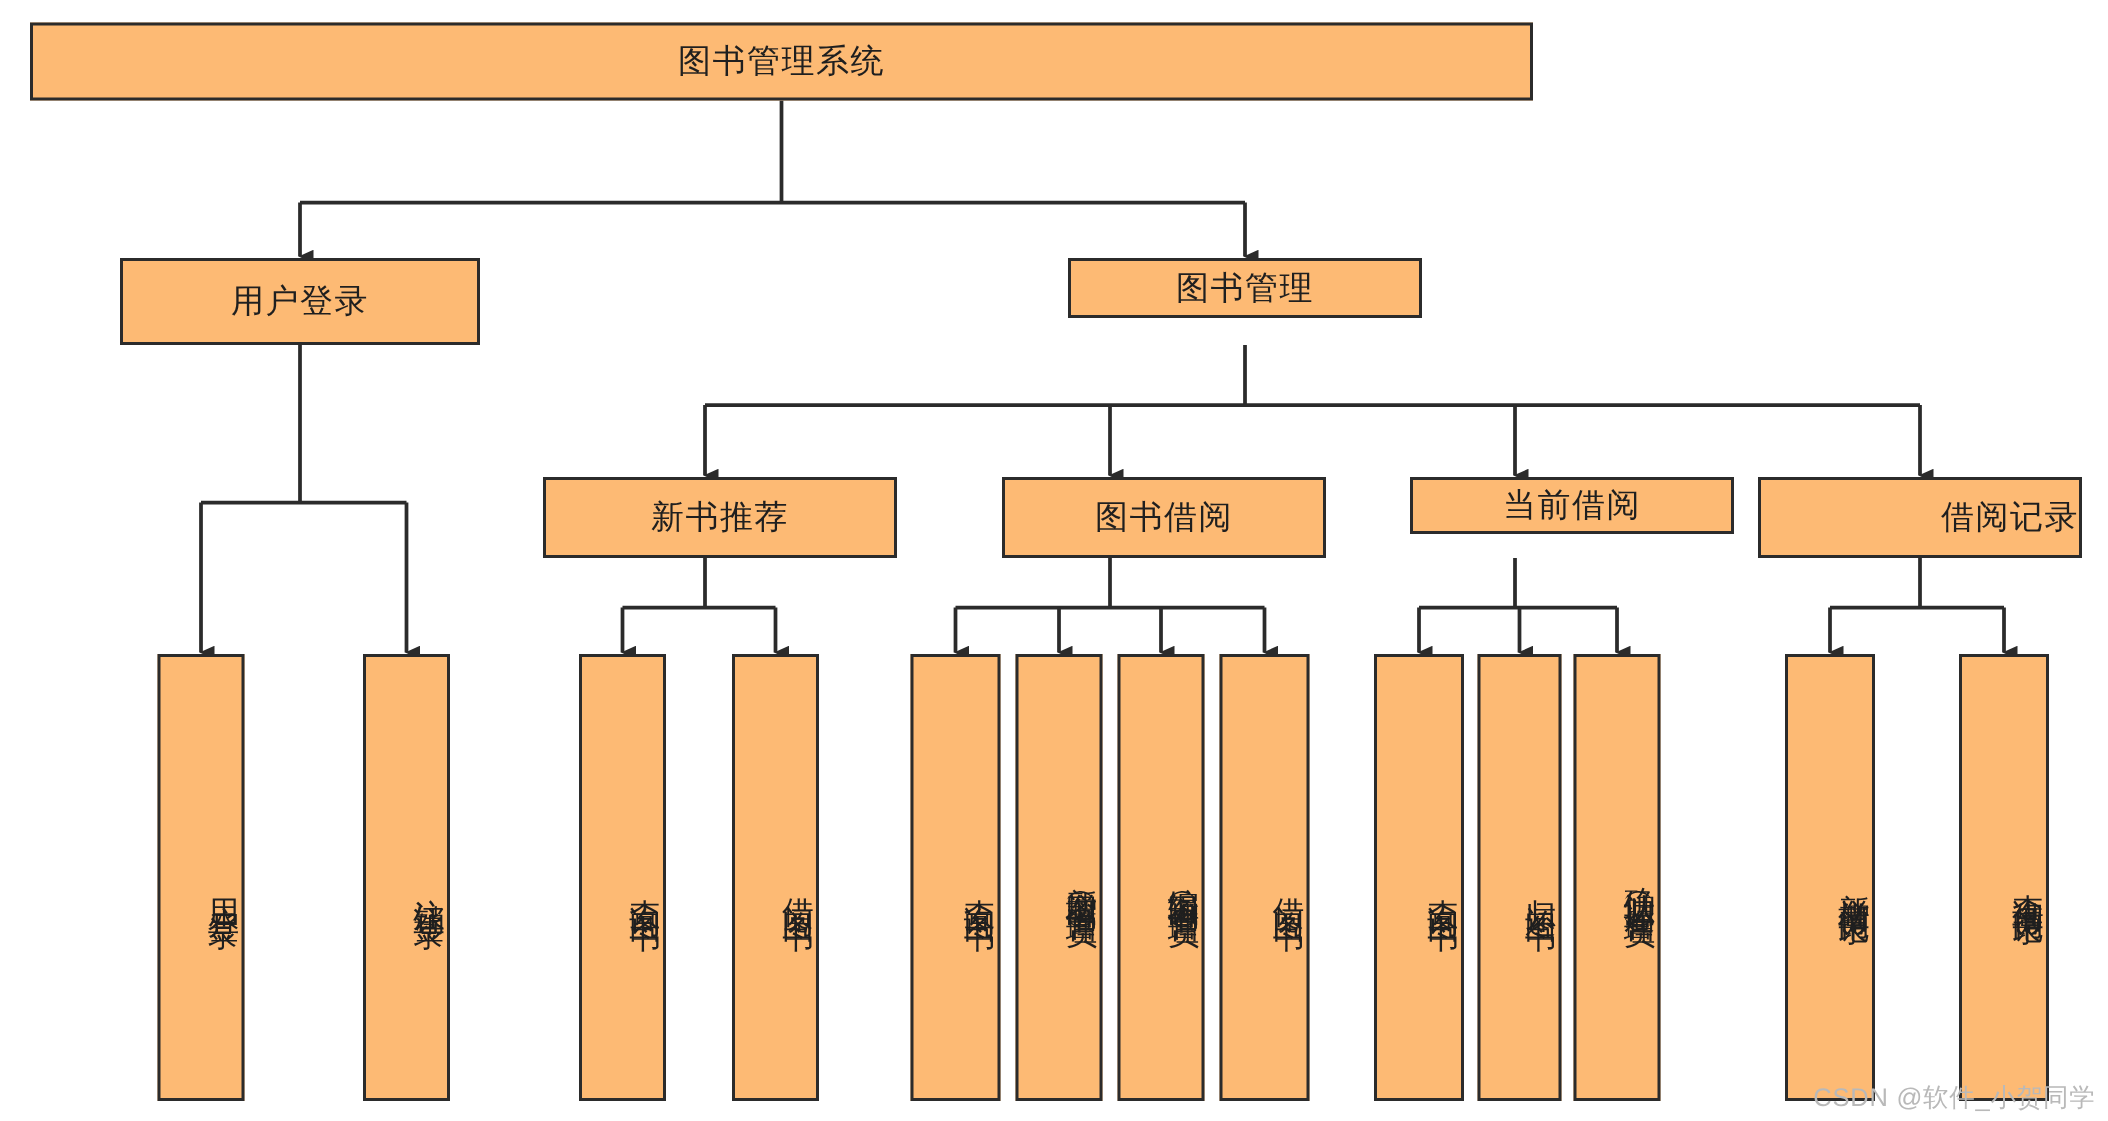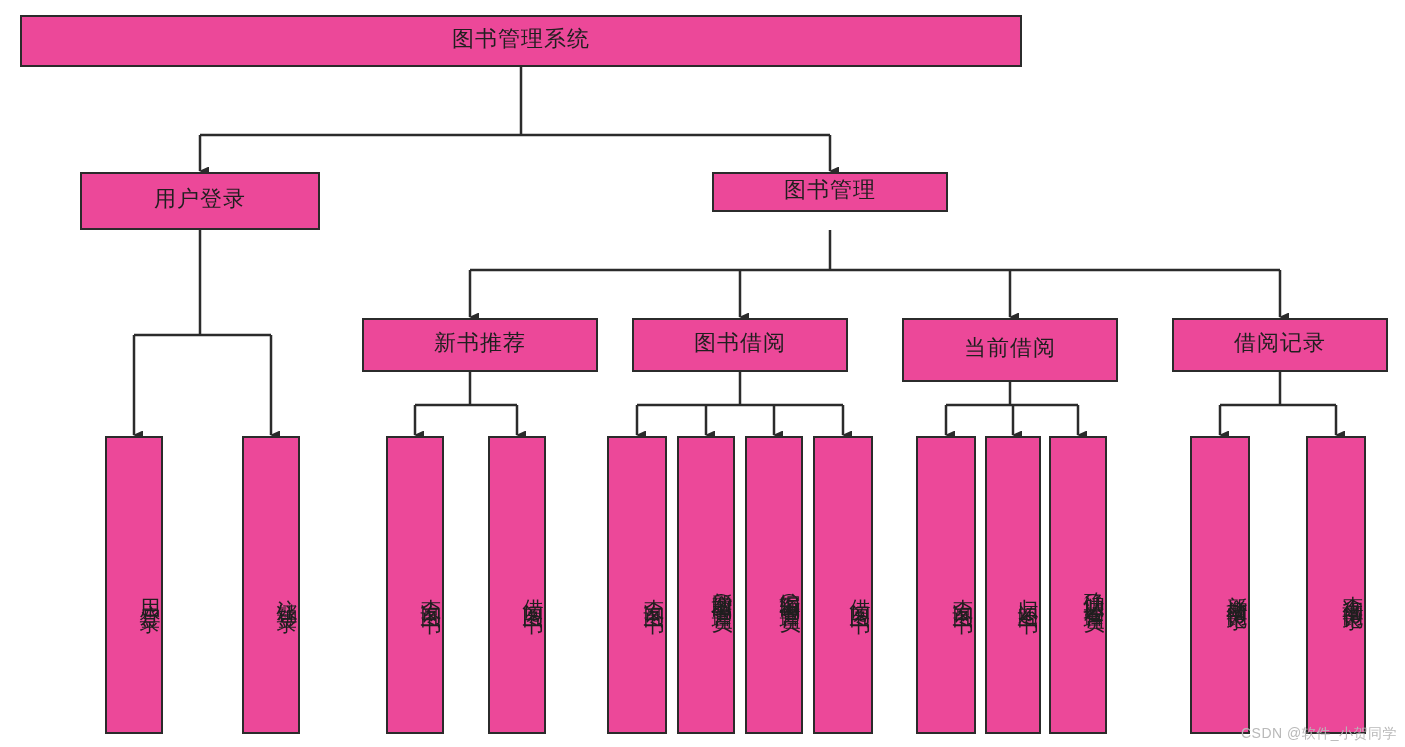--- a/index.html
+++ b/index.html
@@ -14,26 +14,25 @@
     position: relative;
     width: 1405px;
     height: 747px;
     background: #ffffff;
     overflow: hidden;
   }
   .node {
     position: absolute;
     box-sizing: border-box;
     border: 2px solid #2b2b2b;
-    background: #ec4899;
+    background: #fdba74;
     display: flex;
     align-items: center;
     justify-content: center;
     color: #1f1f1f;
-    font-family: Liberation Mono, monospace;
   }
   .node.horizontal {
     font-size: 22px;
     letter-spacing: 1px;
     line-height: 1.2;
   }
   .node.vertical {
     writing-mode: vertical-rl;
     text-orientation: upright;
     font-size: 21px;
@@ -61,21 +60,21 @@
   }
   .conn-line {
     stroke: #2b2b2b;
     stroke-width: 2.5;
     fill: none;
   }
   .watermark {
     position: absolute;
     right: 8px;
     bottom: 4px;
-    font-size: 14px;
+    font-size: 17px;
     color: #b9b9b9;
     white-space: nowrap;
     letter-spacing: 0.5px;
   }
 </style>
 </head>
 <body>
 
 <div id="canvas">
 
@@ -128,27 +127,27 @@
       </div>
       <div class="node horizontal" style="left: 80px; top: 172px; width: 240px; height: 58px;">
         <span class="node-label">用户登录</span>
       </div>
       <div class="node horizontal" style="left: 712px; top: 172px; width: 236px; height: 40px;">
         <span class="node-label">图书管理</span>
       </div>
       <div class="node horizontal" style="left: 362px; top: 318px; width: 236px; height: 54px;">
         <span class="node-label">新书推荐</span>
       </div>
-      <div class="node horizontal" style="left: 632px; top: 318px; width: 216px; height: 54px;">
+      <div class="node horizontal" style="left: 668px; top: 318px; width: 216px; height: 54px;">
         <span class="node-label">图书借阅</span>
       </div>
-      <div class="node horizontal" style="left: 902px; top: 318px; width: 216px; height: 64px;">
+      <div class="node horizontal" style="left: 940px; top: 318px; width: 216px; height: 38px;">
         <span class="node-label">当前借阅</span>
       </div>
-      <div class="node horizontal" style="left: 1172px; top: 318px; width: 216px; height: 54px;">
+      <div class="node horizontal" style="left: 1172px; top: 318px; width: 216px; height: 54px; justify-content: flex-end;">
         <span class="node-label">借阅记录</span>
       </div>
       <div class="node vertical" style="left: 105px; top: 436px; width: 58px; height: 298px;">
         <span class="node-label">用户登录</span>
       </div>
       <div class="node vertical" style="left: 242px; top: 436px; width: 58px; height: 298px;">
         <span class="node-label">注销登录</span>
       </div>
       <div class="node vertical" style="left: 386px; top: 436px; width: 58px; height: 298px;">
         <span class="node-label">查询图书</span>

